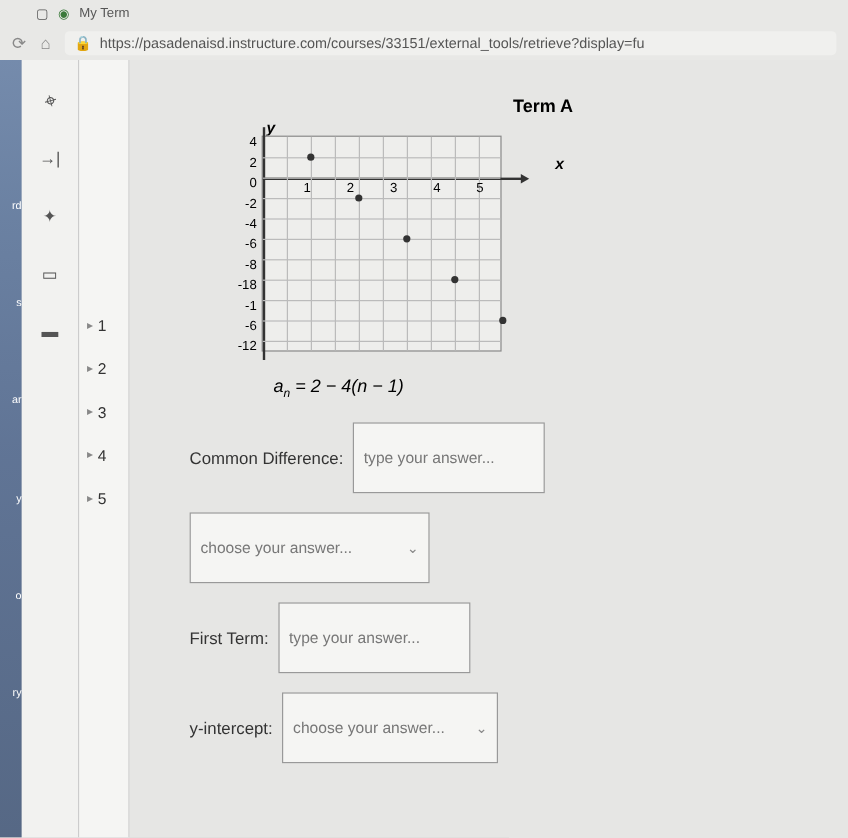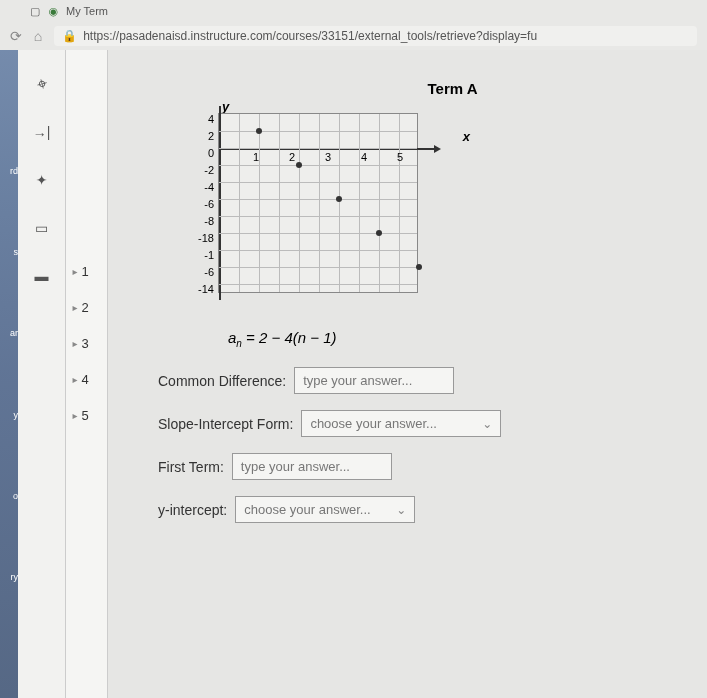--- a/index.html
+++ b/index.html
@@ -182,37 +182,37 @@
     .x-ticks div { width: 40px; text-align: center; }
     .point {
       position: absolute;
       width: 6px;
       height: 6px;
       background: #333;
       border-radius: 50%;
       transform: translate(-50%, -50%);
     }
     .formula {
-      margin: 28px 0 18px 70px;
+      margin: 13px 0 18px 70px;
       font-size: 15px;
       font-style: italic;
     }
     .formula sub { font-size: 10px; font-style: italic; }
     .field-row {
       display: flex;
       align-items: center;
       margin-bottom: 16px;
       font-size: 14px;
       color: #333;
     }
     .field-label { margin-right: 8px; }
     .input-box, .select-box {
       border: 1px solid #999;
       background: #f5f5f3;
-      padding: 5px 8px;
+      padding: 21px 8px;
       font-size: 13px;
       color: #777;
       display: flex;
       align-items: center;
       justify-content: space-between;
       gap: 10px;
     }
     .input-box { width: 160px; }
     .select-box { width: 200px; }
     .chevron { color: #888; font-size: 12px; }
@@ -292,21 +292,21 @@
         <div>4</div>
         <div>2</div>
         <div>0</div>
         <div>-2</div>
         <div>-4</div>
         <div>-6</div>
         <div>-8</div>
         <div>-18</div>
         <div>-1</div>
         <div>-6</div>
-        <div>-14</div>
+        <div>-12</div>
       </div>
       <div class="grid">
         <div class="axis-y"></div>
         <div class="axis-x"></div>
         <div class="grid-line-h" style="top:17px"></div>
         <div class="grid-line-h" style="top:34px"></div>
         <div class="grid-line-h" style="top:51px"></div>
         <div class="grid-line-h" style="top:68px"></div>
         <div class="grid-line-h" style="top:85px"></div>
         <div class="grid-line-h" style="top:102px"></div>
@@ -344,21 +344,20 @@
     </div>
 
     <div class="field-row">
       <span class="field-label">Common Difference:</span>
       <div class="input-box">
         <span>type your answer...</span>
       </div>
     </div>
 
     <div class="field-row">
-      <span class="field-label">Slope-Intercept Form:</span>
       <div class="select-box">
         <span>choose your answer...</span>
         <span class="chevron">⌄</span>
       </div>
     </div>
 
     <div class="field-row">
       <span class="field-label">First Term:</span>
       <div class="input-box">
         <span>type your answer...</span>

